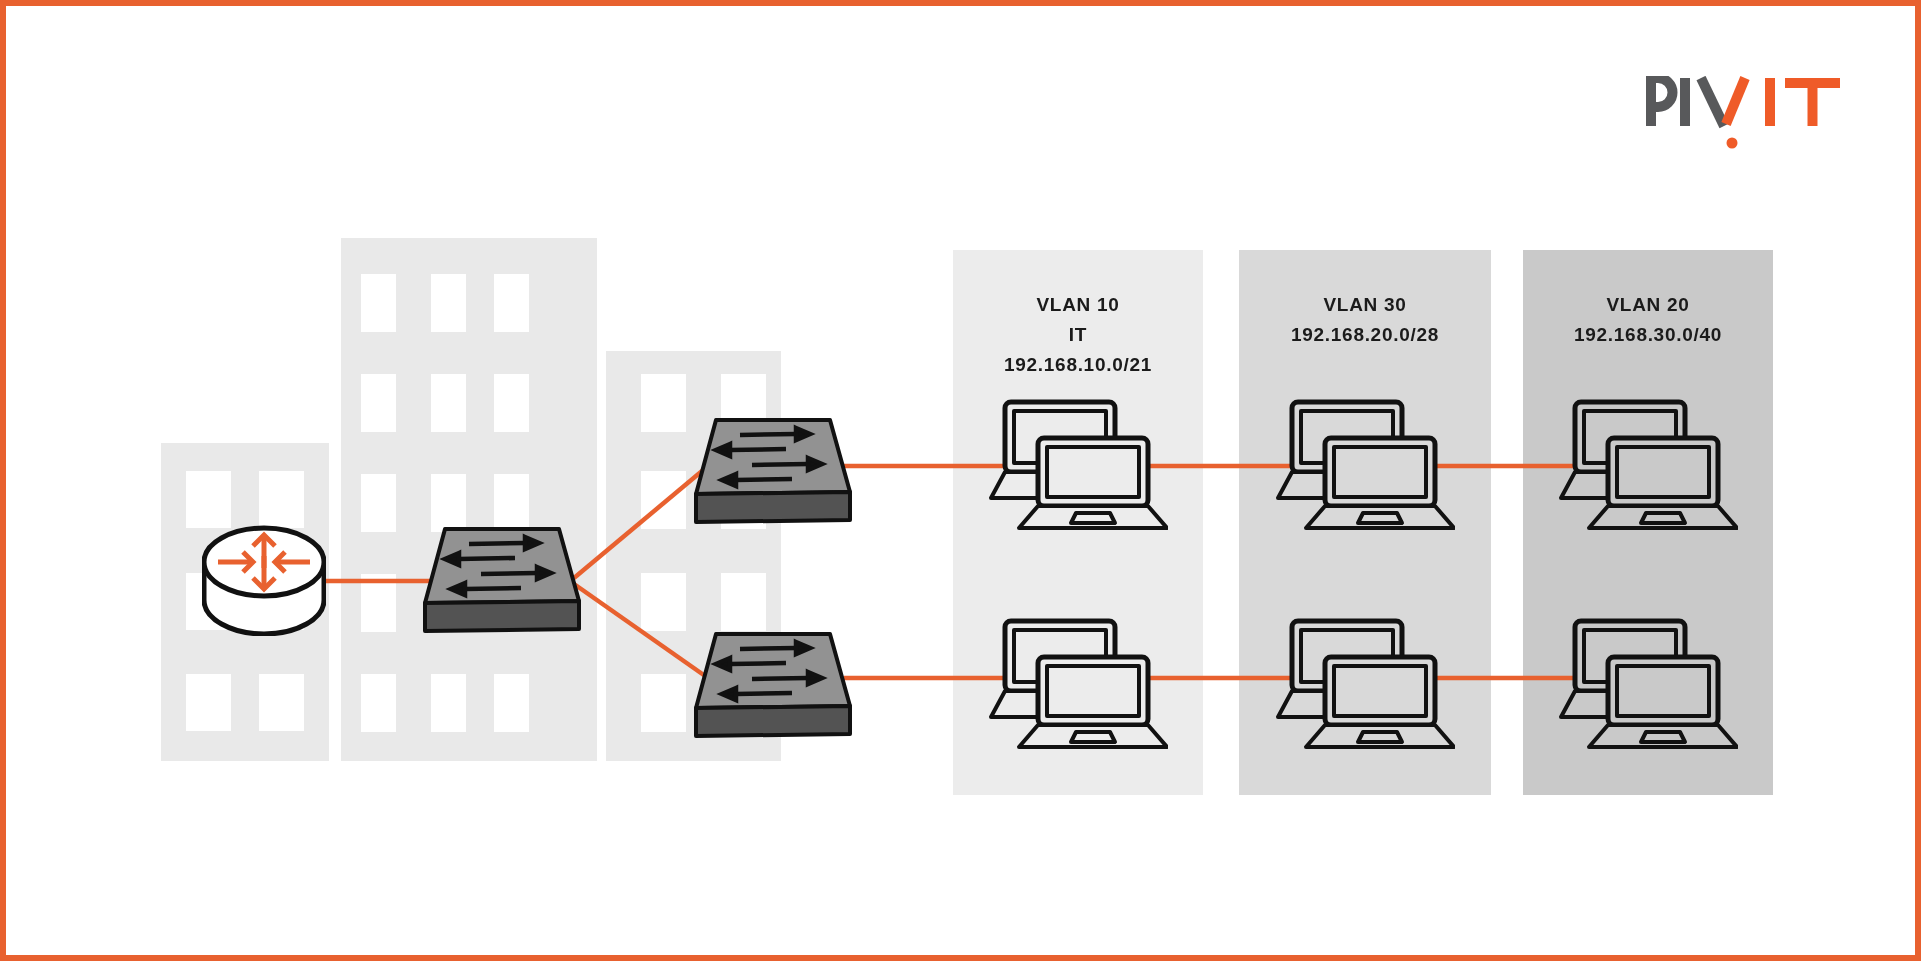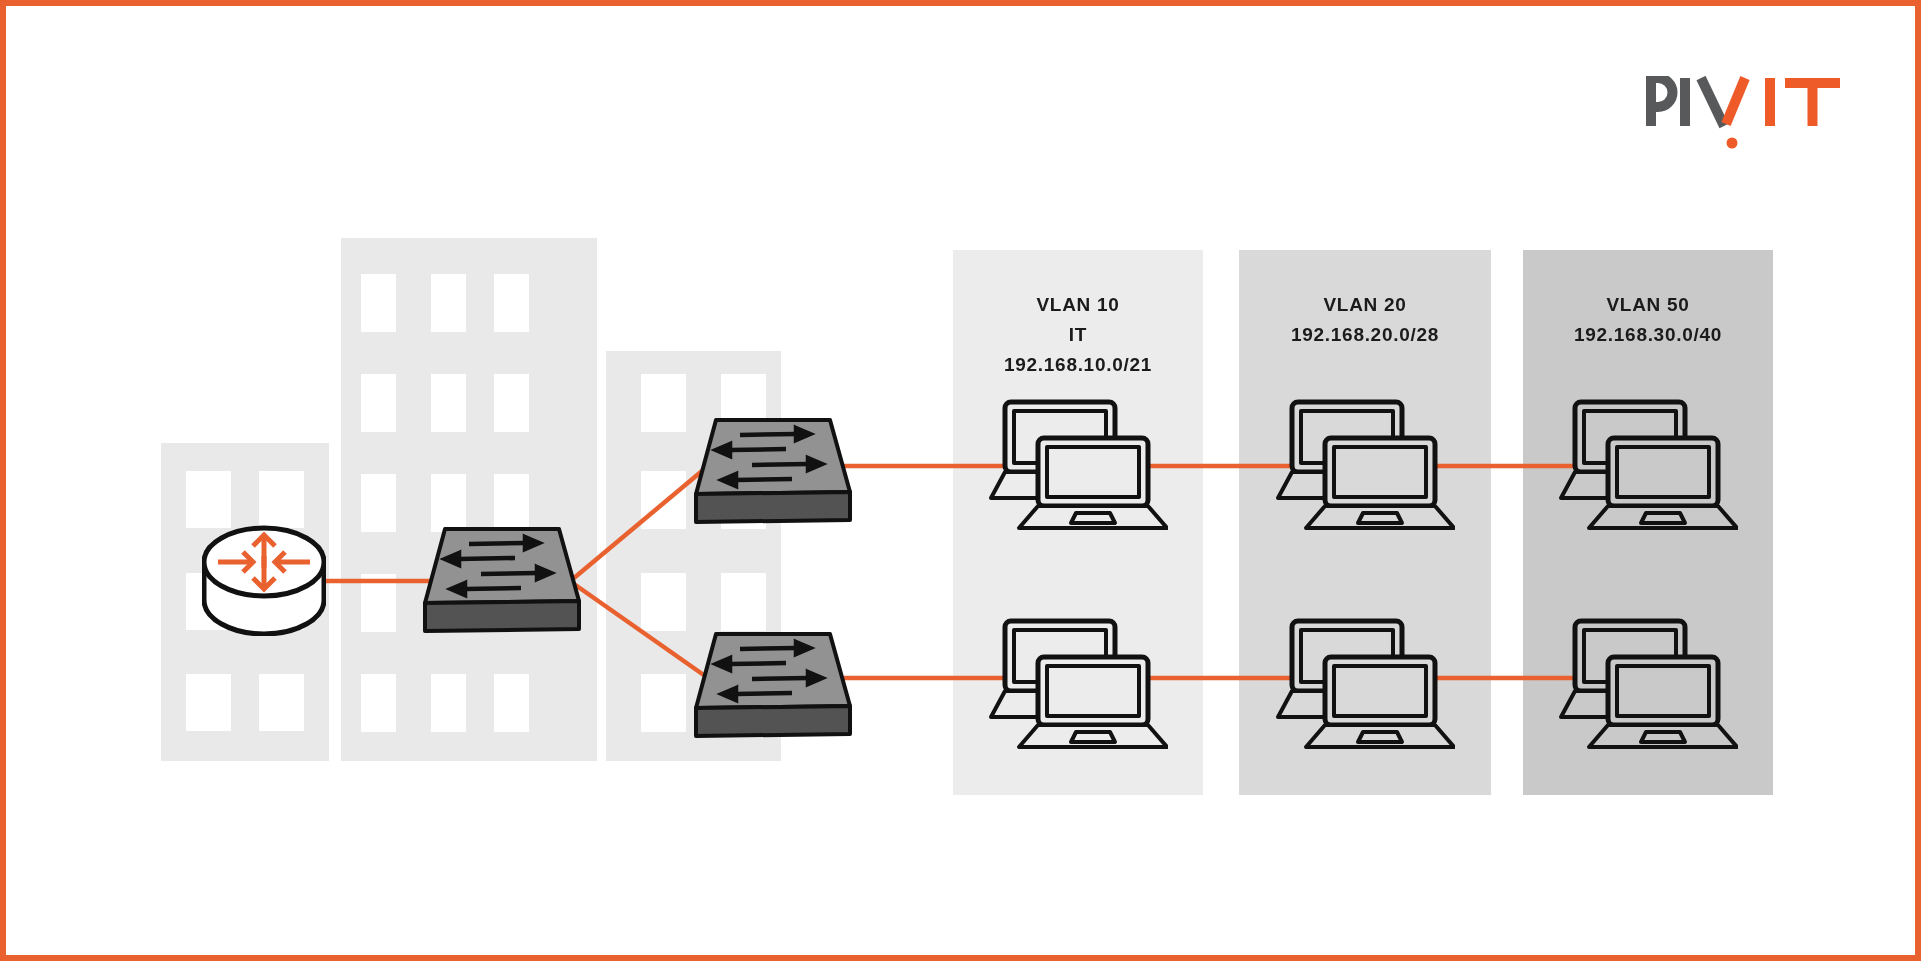--- a/index.html
+++ b/index.html
@@ -108,27 +108,27 @@
 
   <div class="vlan-panel" style="left: 947px; background: rgb(236, 236, 236);">
     <div class="vlan-labels">
       <div>VLAN 10</div>
       <div>IT</div>
       <div>192.168.10.0/21</div>
     </div>
   </div>
   <div class="vlan-panel" style="left: 1233px; width: 252px; background: rgb(217, 217, 217);">
     <div class="vlan-labels">
-      <div>VLAN 20</div>
+      <div>VLAN 30</div>
       <div>192.168.20.0/28</div>
     </div>
   </div>
   <div class="vlan-panel" style="left: 1517px; background: rgb(201, 201, 201);">
     <div class="vlan-labels">
-      <div>VLAN 50</div>
+      <div>VLAN 20</div>
       <div>192.168.30.0/40</div>
     </div>
   </div>
 
   <svg class="lines" width="1921" height="961">
     <g stroke="var(--accent,#e8612f)" stroke-width="4.5" fill="none">
       <line x1="300" y1="575" x2="460" y2="575"></line>
       <line x1="568" y1="572" x2="702" y2="460"></line>
       <line x1="568" y1="578" x2="702" y2="672"></line>
       <line x1="838" y1="460" x2="1652" y2="460"></line>

